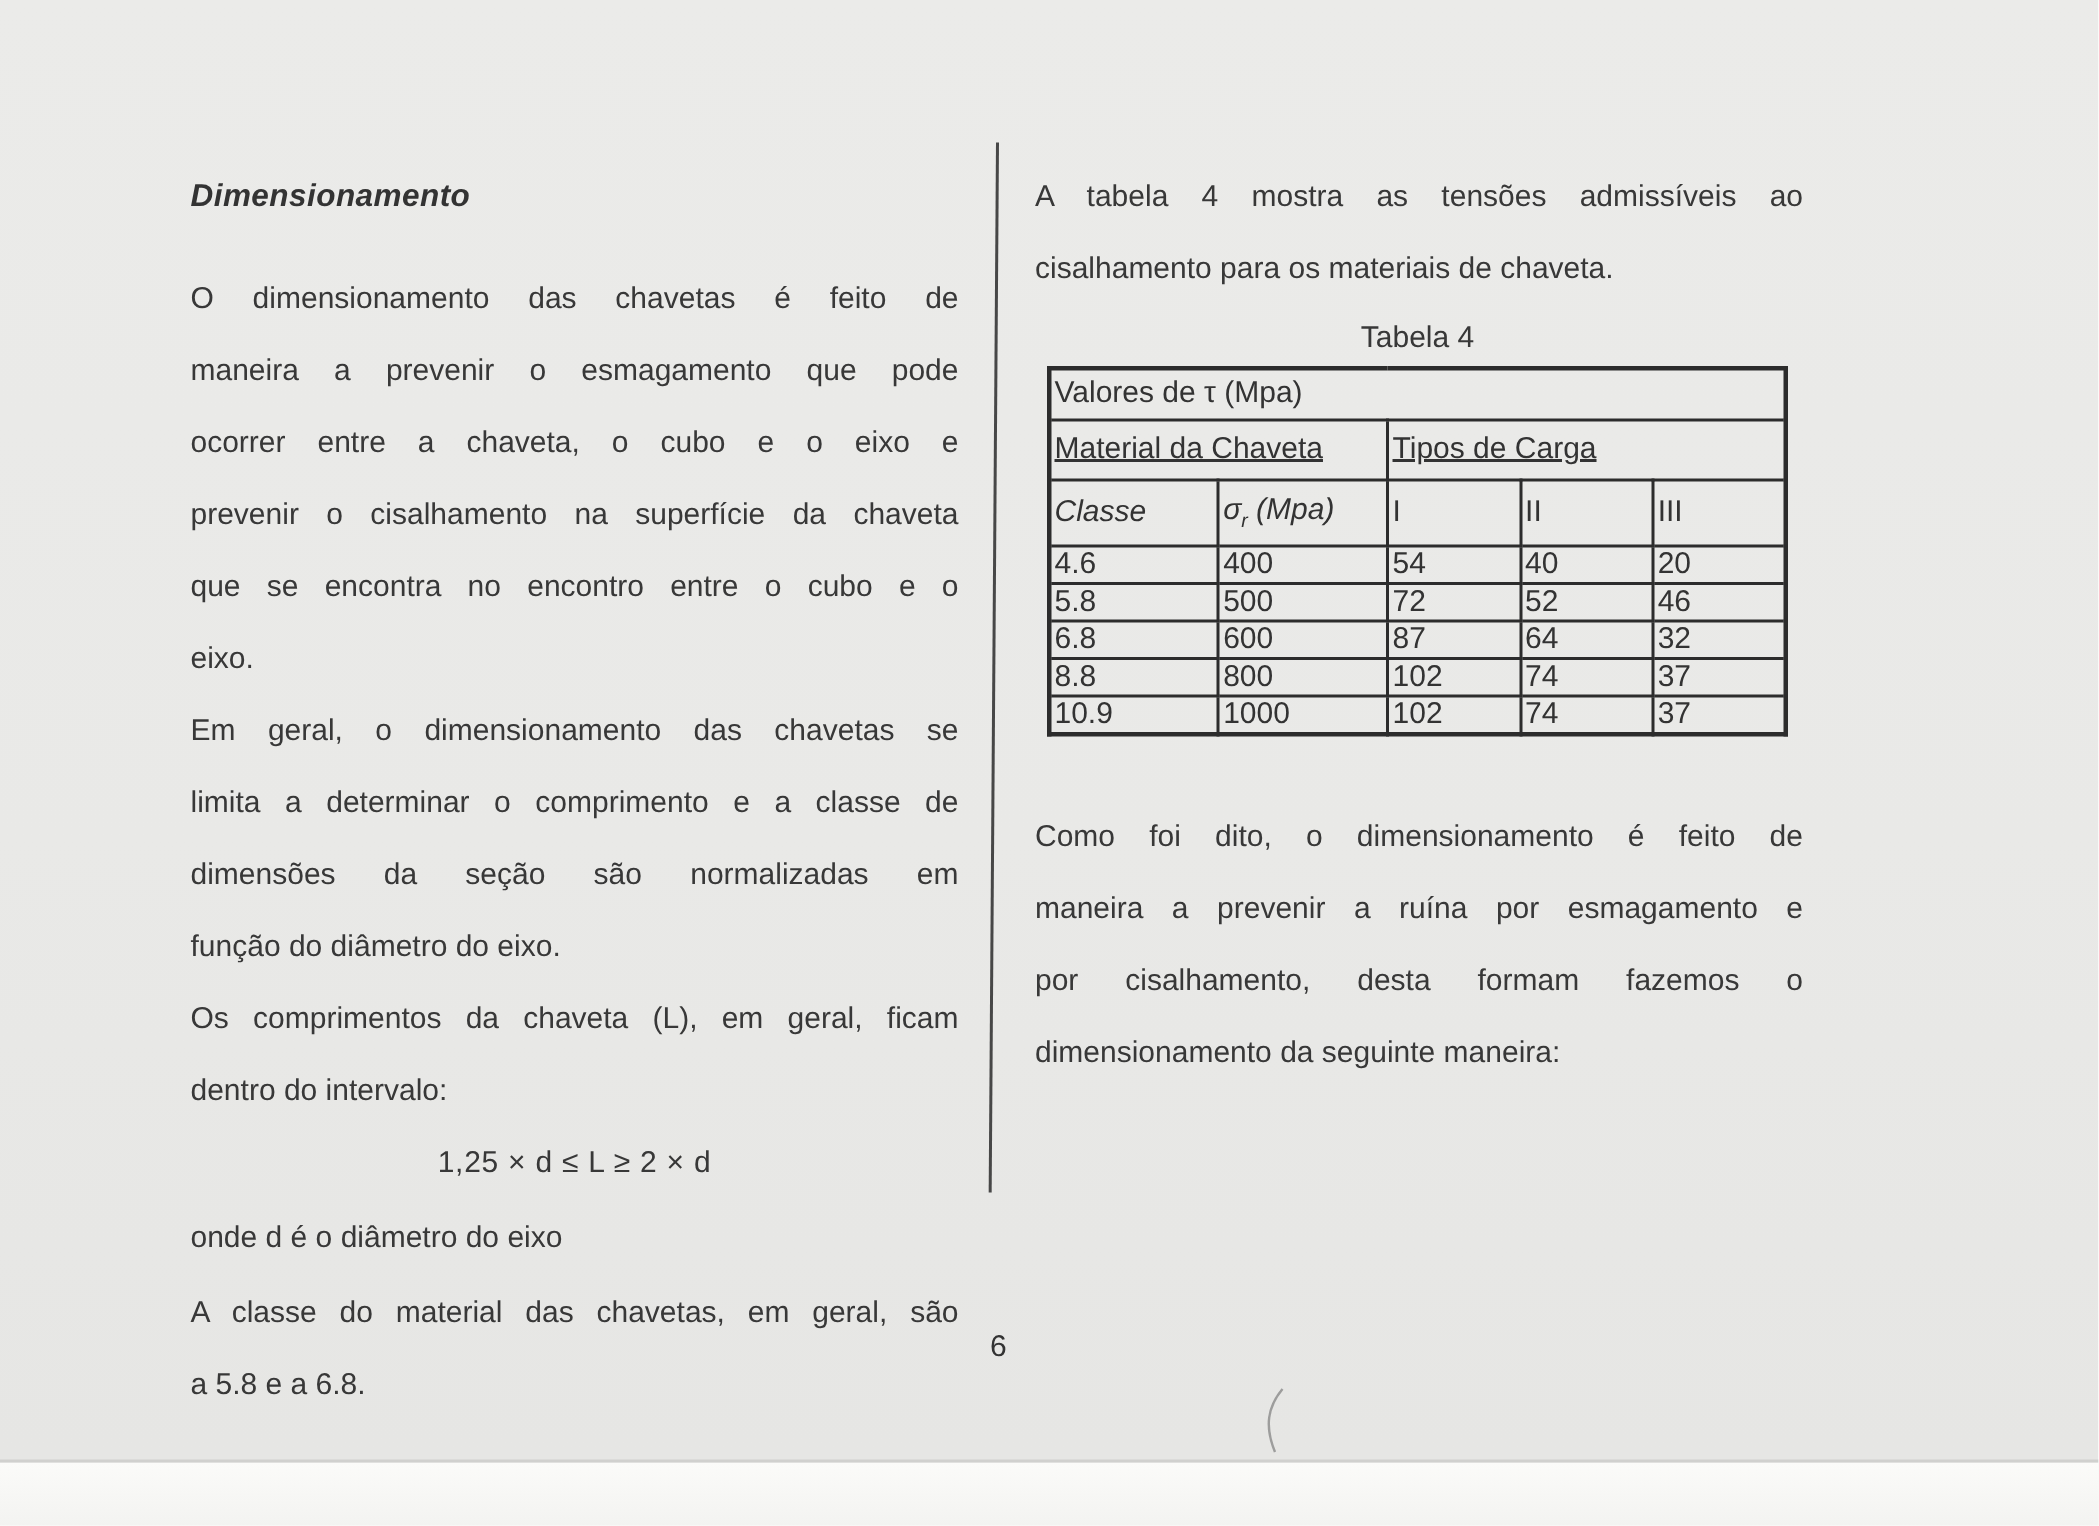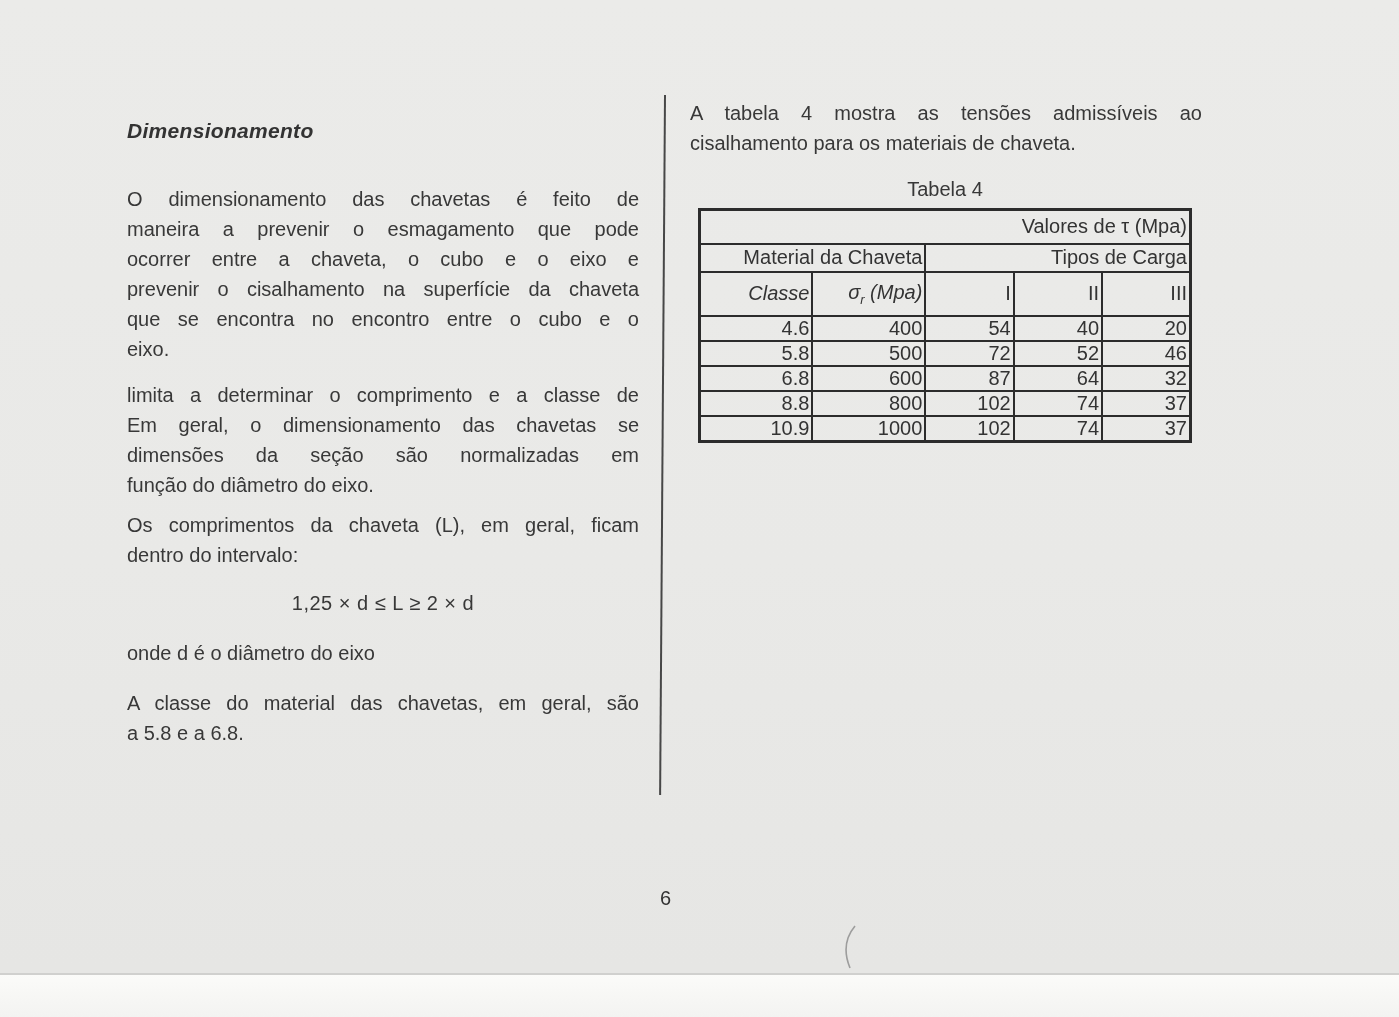--- a/index.html
+++ b/index.html
@@ -15,21 +15,21 @@
   .col { position:absolute; width:512px; }
   .col-left  { left:127px; top:118px; }
   .col-right { left:690px; top:98px;  }
 
   .doc-title {
     font-size:21px; font-weight:bold; font-style:italic;
     letter-spacing:.3px; line-height:26px; margin-bottom:40px; color:#333;
   }
 
   .para { font-size:20px; line-height:30px; }
-  .ln { display:block; text-align:justify; text-align-last:justify; white-space:normal; }
+  .ln { display:block; text-align:justify; text-align-last:justify; white-space:normal;margin-top:18px; }
   .ln.last { text-align-last:left; }
 
   .mt-p2 { margin-top:16px; }
   .mt-p3 { margin-top:10px; }
   .formula { margin-top:18px; font-size:20px; line-height:30px; text-align:center; letter-spacing:.5px; }
   .mt-p4 { margin-top:20px; }
   .mt-p5 { margin-top:20px; }
 
   .divider {
     position:absolute; left:664px; top:95px; width:2px; height:700px;
@@ -40,24 +40,24 @@
     margin-top:18px; margin-left:8px; width:494px;
     font-size:20px; line-height:26px; text-align:center;
   }
 
   table.tbl {
     margin-top:6px; margin-left:8px; width:494px;
     border-collapse:collapse; border:3px solid #2c2c2c;
     font-size:20px; color:#333;
   }
   table.tbl td {
-    border:2px solid #2c2c2c; text-align:right; vertical-align:middle; padding:0 2px;
+    border:2px solid #2c2c2c; text-align:left; vertical-align:middle; padding:0 2px;
   }
   tr.r-title td { height:34px; }
-  tr.r-carga td { height:28px; }
+  tr.r-carga td { height:40px;text-decoration:underline; }
   tr.r-lt    td { height:32px; }
   tr.r-sub   td { height:44px;font-style:italic; }
   tr.r-data  td { height:21px; }
   td sub { font-size:13px; }
 
   .closing { margin-top:52px; }
 
   .page-number { position:absolute; left:660px; top:887px; font-size:20px; color:#333; }
 
   .bottom-band {
@@ -78,22 +78,22 @@
     <div class="para">
       <span class="ln">O dimensionamento das chavetas é feito de</span>
       <span class="ln">maneira a prevenir o esmagamento que pode</span>
       <span class="ln">ocorrer entre a chaveta, o cubo e o eixo e</span>
       <span class="ln">prevenir o cisalhamento na superfície da chaveta</span>
       <span class="ln">que se encontra no encontro entre o cubo e o</span>
       <span class="ln last">eixo.</span>
     </div>
 
     <div class="para mt-p2">
+      <span class="ln">Em geral, o dimensionamento das chavetas se</span>
       <span class="ln">limita a determinar o comprimento e a classe de</span>
-      <span class="ln">Em geral, o dimensionamento das chavetas se</span>
       <span class="ln">dimensões da seção são normalizadas em</span>
       <span class="ln last">função do diâmetro do eixo.</span>
     </div>
 
     <div class="para mt-p3">
       <span class="ln">Os comprimentos da chaveta (L), em geral, ficam</span>
       <span class="ln last">dentro do intervalo:</span>
     </div>
 
     <div class="formula">1,25 × d ≤ L ≥ 2 × d</div>
@@ -174,20 +174,26 @@
       <tr class="r-data">
         <td>10.9</td>
         <td>1000</td>
         <td>102</td>
         <td>74</td>
         <td>37</td>
       </tr>
     </tbody>
       </table>
 
+    <div class="para closing">
+      <span class="ln">Como foi dito, o dimensionamento é feito de</span>
+      <span class="ln">maneira a prevenir a ruína por esmagamento e</span>
+      <span class="ln">por cisalhamento, desta formam fazemos o</span>
+      <span class="ln last">dimensionamento da seguinte maneira:</span>
+    </div>
   </div>
 
   <div class="page-number">6</div>
 
   <svg class="artifact" width="22" height="46" viewBox="0 0 22 46">
     <path d="M15 2 C 5 14, 3 27, 10 44" stroke="#8f8f8f" stroke-width="1.6" fill="none" opacity="0.85"></path>
   </svg>
 
   <div class="bottom-band"></div>
 </div>

